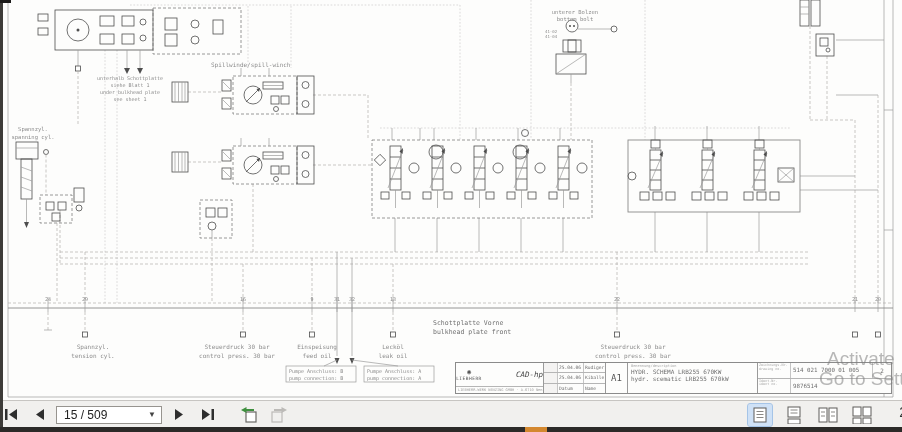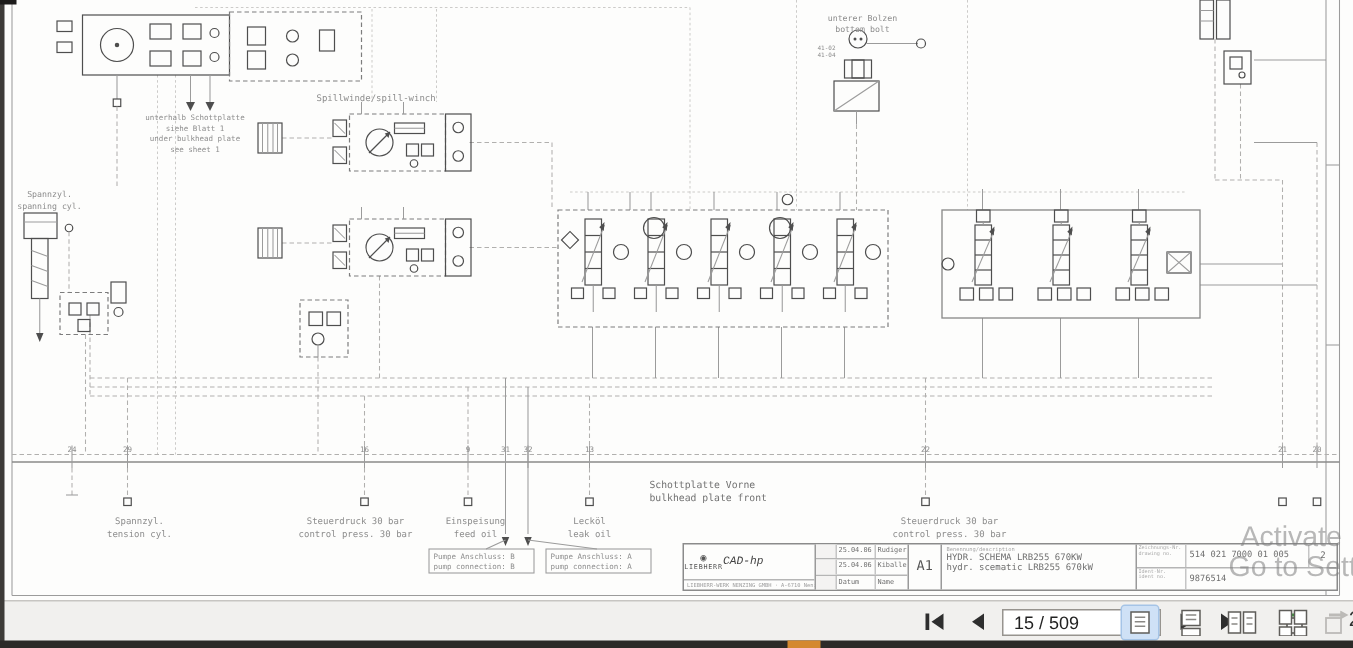--- a/index.html
+++ b/index.html
@@ -26,21 +26,21 @@
 
   
   .tblock{position:absolute;left:455px;top:362px;width:435px;height:30px;border:1px solid #8b8b8b;
           display:flex;background:#fdfdfc;font-family:"DejaVu Sans Mono","Liberation Mono",monospace;
           color:#6f6f6f;z-index:5;}
   .tblock .cell{border-right:1px solid #9a9a9a;position:relative;box-sizing:border-box;}
   .tb-co{width:88px;display:flex;flex-direction:column;}
   .tb-co .logorow{flex:1;display:flex;align-items:center;}
   .tb-logo{width:26px;text-align:center;font-size:7px;color:#555;}
   .tb-brand{font-size:4.5px;letter-spacing:.5px;color:#555;}
-  .tb-cad{flex:1;text-align:left;font-style:italic;font-size:7.5px;color:#444;font-family:Liberation Mono, monospace;}
+  .tb-cad{flex:1;text-align:right;font-style:italic;font-size:7.5px;color:#444;}
   .tb-addr{font-size:3.6px;color:#a0a0a0;border-top:1px solid #b5b5b5;padding:1px 2px;white-space:nowrap;overflow:hidden;}
   .tb-sign{width:62px;display:flex;flex-direction:column;font-size:4.6px;}
   .tb-sign .r{flex:1;display:flex;border-bottom:1px solid #b5b5b5;}
   .tb-sign .r:last-child{border-bottom:none;}
   .tb-sign .c1{width:13px;border-right:1px solid #c5c5c5;background:#f4f3f2;}
   .tb-sign .c2{width:24px;border-right:1px solid #c5c5c5;padding-left:1px;display:flex;align-items:center;}
   .tb-sign .c3{flex:1;padding-left:1px;display:flex;align-items:center;}
   .tb-a1{width:22px;display:flex;align-items:center;justify-content:center;font-size:9px;color:#555;text-align:center;}
   .tb-desc{width:130px;padding:1px 3px;}
   .tb-desc .hdr{font-size:3.6px;color:#a8a8a8;}
@@ -52,21 +52,21 @@
   .tb-num .val{flex:1;font-size:5.8px;display:flex;align-items:center;padding-left:2px;white-space:nowrap;}
   .tb-num .sheet{width:18px;border-left:1px solid #c5c5c5;display:flex;align-items:center;justify-content:center;font-size:6px;}
 
   
   .watermark{position:absolute;left:827px;top:349px;z-index:30;color:rgba(125,125,125,.55);
              font-size:19px;line-height:20px;white-space:nowrap;pointer-events:none;}
   .watermark .w2{margin-left:-8px;}
 
   
   .toolbar{position:absolute;left:0;top:400px;width:902px;height:27px;background:#f1f0ee;
-           border-top:1px solid #c7c5c2;display:flex;align-items:center;justify-content:flex-end;z-index:20;}
+           border-top:1px solid #c7c5c2;display:flex;align-items:center;justify-content:flex-start;z-index:20;}
   .toolbar button{background:transparent;border:none;padding:0;margin:0;width:22px;height:22px;
                   display:flex;align-items:center;justify-content:center;cursor:pointer;}
   .navgrp{display:flex;align-items:center;gap:6px;}
   .pagebox{width:106px;height:18px;background:#fff;border:1px solid #97948f;display:flex;
            align-items:center;font-size:12px;color:#222;padding-left:7px;box-sizing:border-box;}
   .pagebox .caret{margin-left:auto;padding-right:5px;color:#444;font-size:8px;}
   .viewbtns{display:flex;gap:8px;margin-left:14px;}
   .laygrp{position:absolute;right:28px;display:flex;gap:10px;align-items:center;}
   .layico{width:24px;height:22px;display:flex;align-items:center;justify-content:center;border-radius:2px;}
   .layico.sel{background:#cfe1f6;outline:1px solid #a5c4e7;}

